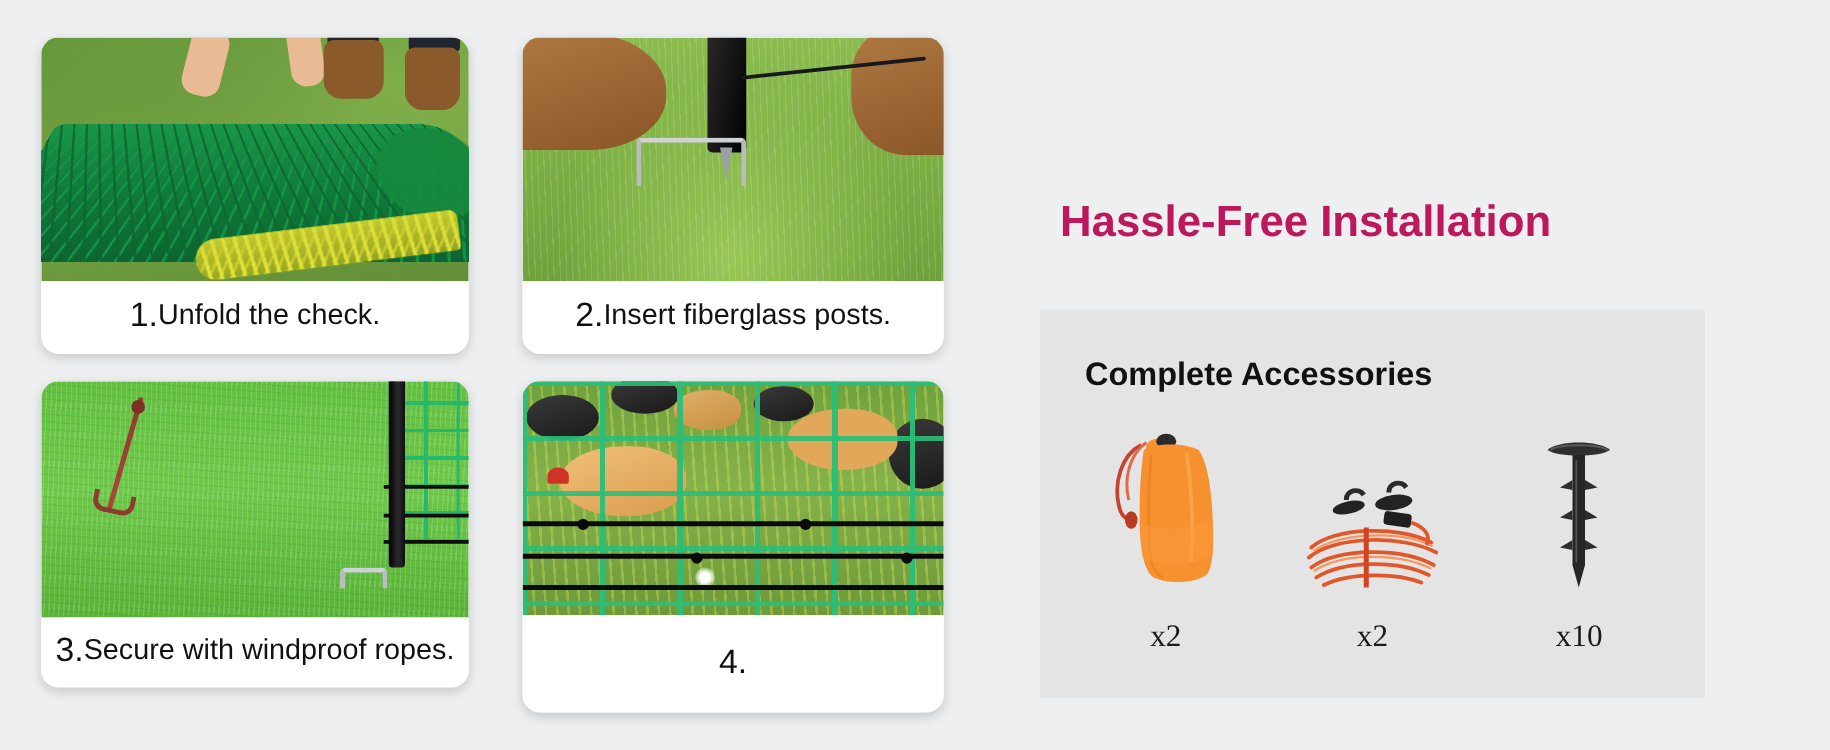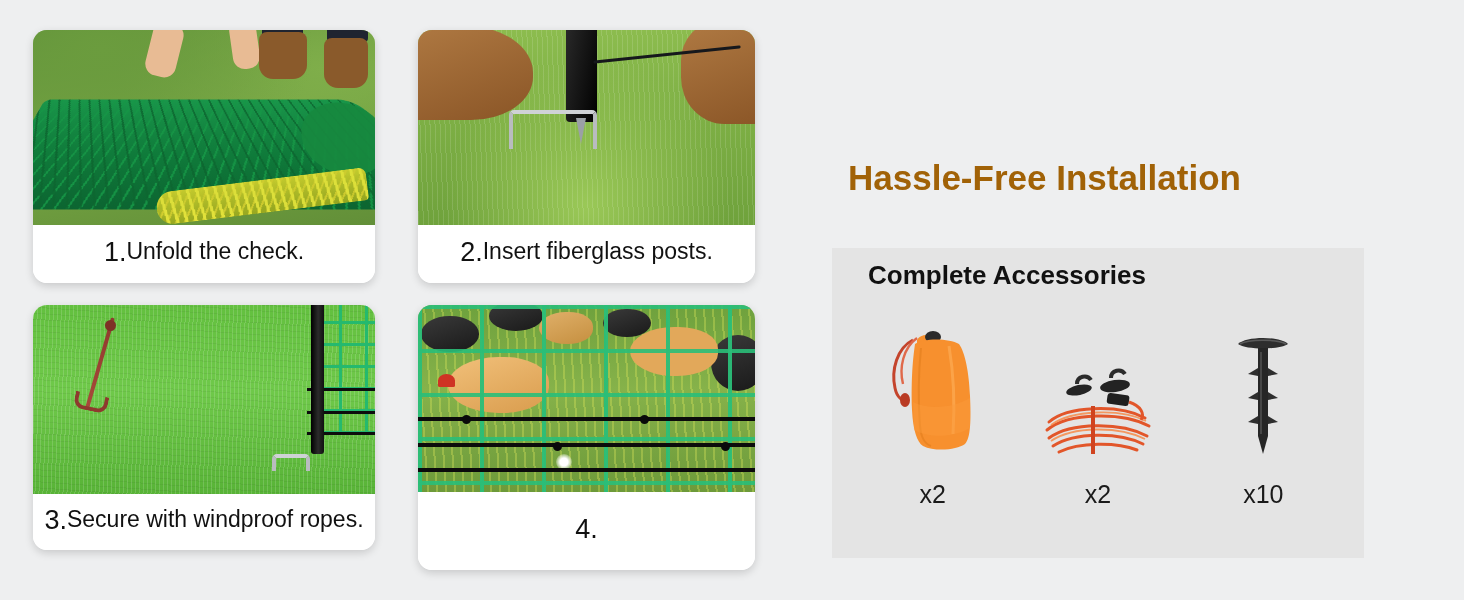--- a/index.html
+++ b/index.html
@@ -197,35 +197,35 @@
 
   
   .headline {
     position: absolute; left: 848px; top: 100px;
     font-size: 40px; font-weight: bold; letter-spacing: .5px;
     color: #f2591f;
     font-family: "Liberation Sans", sans-serif;
   }
   .subhead {
     position: absolute; left: 848px; top: 158px;
-    font-size: 35px; font-weight: bold; color: #a16207;
+    font-size: 35px; font-weight: bold; color: #be185d;
     font-family: "Liberation Sans", sans-serif;
   }
 
   .acc-panel {
     position: absolute; left: 832px; top: 248px; width: 532px; height: 310px;
     background: #e4e4e4;
   }
   .acc-title {
-    position: absolute; left: 36px; top: 12px;
+    position: absolute; left: 36px; top: 36px;
     font-size: 26px; font-weight: bold; color: #111111;
   }
   .acc-row {
-    position: absolute; left: 18px; top: 68px; width: 496px; height: 220px;
-    display: flex; align-items: flex-start; justify-content: space-around;
+    position: absolute; left: 18px; top: 56px; width: 496px; height: 220px;
+    display: flex; align-items: flex-end; justify-content: space-around; font-family: Liberation Serif, serif;
   }
   .acc-item { width: 120px; display: flex; flex-direction: column; align-items: center; }
   .acc-art { height: 152px; display: flex; align-items: flex-end; justify-content: center; }
   .acc-qty { margin-top: 12px; font-size: 25px; color: #1a1a1a; }
 </style>
 </head>
 <body>
 
 <div class="page">
 

